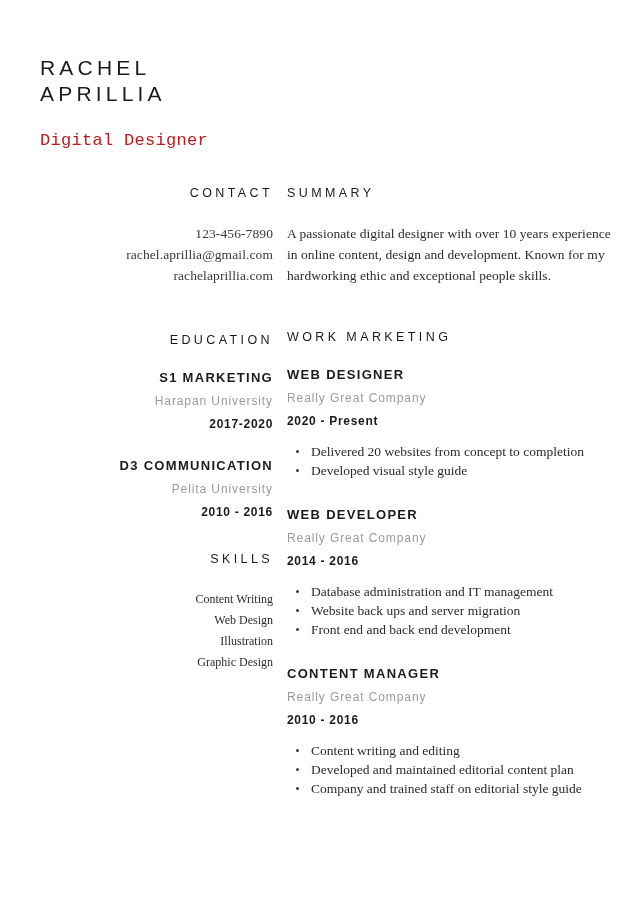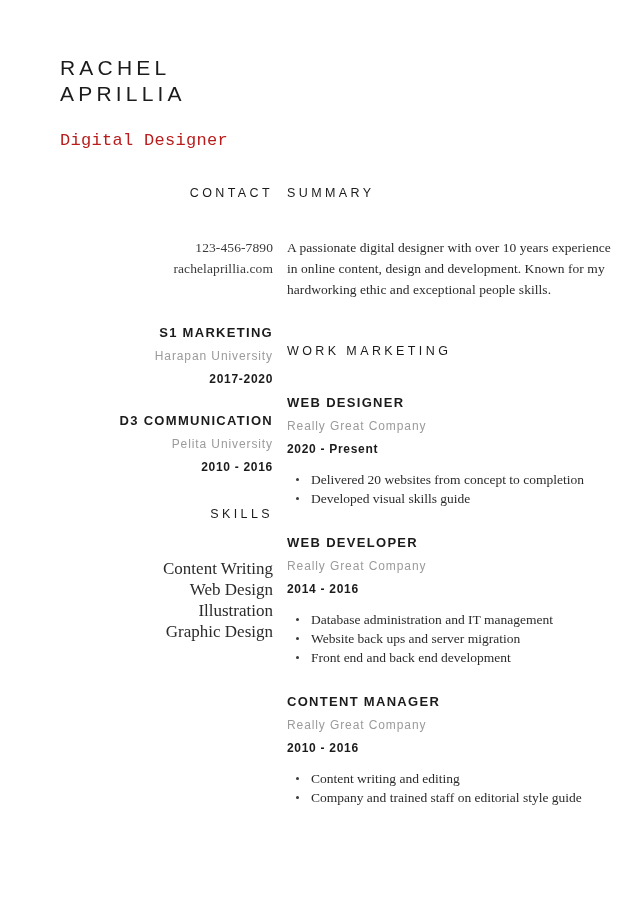--- a/index.html
+++ b/index.html
@@ -17,21 +17,21 @@
     position: relative;
     width: 640px;
     height: 905px;
     background: #ffffff;
     overflow: hidden;
   }
 
   
   .header {
     position: absolute;
-    left: 60px;
+    left: 40px;
     top: 55px;
   }
   .name-line {
     font-family: "Liberation Sans", sans-serif;
     font-size: 21px;
     font-weight: 400;
     letter-spacing: 4.2px;
     color: #1b1b1b;
     line-height: 26px;
     white-space: pre;
@@ -68,21 +68,21 @@
     font-weight: 500;
     letter-spacing: 3.4px;
     color: #1b1b1b;
     line-height: 16px;
     white-space: pre;
   }
   .section {
     margin-bottom: 0;
   }
   .section-body {
-    margin-top: 36px;
+    margin-top: 22px;
   }
 
   
   .contact-line {
     font-family: "Liberation Serif", serif;
     font-size: 13.5px;
     color: #3a3a3a;
     line-height: 21px;
     letter-spacing: 0.1px;
   }
@@ -114,21 +114,21 @@
     font-weight: bold;
     letter-spacing: 0.7px;
     color: #1b1b1b;
     line-height: 16px;
     margin-top: 7px;
   }
 
   
   .skill-item {
     font-family: "Liberation Serif", serif;
-    font-size: 17px;
+    font-size: 12px;
     color: #2b2b2b;
     line-height: 21px;
   }
 
   
   .summary-text {
     font-family: "Liberation Serif", serif;
     font-size: 13.5px;
     color: #2b2b2b;
     line-height: 21px;
@@ -175,25 +175,27 @@
     <div class="name-line">APRILLIA</div>
     <div class="role">Digital Designer</div>
   </div>
 
   <div class="col-left">
 
     <div class="section">
       <div class="section-heading">CONTACT</div>
       <div class="section-body">
         <div class="contact-line">123-456-7890</div>
+        <div class="contact-line">rachel.aprillia@gmail.com</div>
         <div class="contact-line">rachelaprillia.com</div>
       </div>
     </div>
 
     <div class="section" style="margin-top:46px;">
+      <div class="section-heading">EDUCATION</div>
       <div class="section-body">
 
         <div class="entry">
           <div class="entry-title">S1 MARKETING</div>
           <div class="entry-org">Harapan University</div>
           <div class="entry-date">2017-2020</div>
         </div>
 
         <div class="edu-gap"></div>
 
@@ -230,41 +232,42 @@
     <div class="section" style="margin-top:43px;">
       <div class="section-heading">WORK MARKETING</div>
       <div class="section-body">
 
         <div class="work-entry">
           <div class="entry-title">WEB DESIGNER</div>
           <div class="entry-org">Really Great Company</div>
           <div class="entry-date">2020 - Present</div>
           <ul class="bullets">
             <li>Delivered 20 websites from concept to completion</li>
-            <li>Developed visual skills guide</li>
+            <li>Developed visual style guide</li>
           </ul>
         </div>
 
         <div class="work-entry">
           <div class="entry-title">WEB DEVELOPER</div>
           <div class="entry-org">Really Great Company</div>
           <div class="entry-date">2014 - 2016</div>
           <ul class="bullets">
             <li>Database administration and IT management</li>
             <li>Website back ups and server migration</li>
             <li>Front end and back end development</li>
           </ul>
         </div>
 
         <div class="work-entry">
           <div class="entry-title">CONTENT MANAGER</div>
           <div class="entry-org">Really Great Company</div>
           <div class="entry-date">2010 - 2016</div>
           <ul class="bullets">
             <li>Content writing and editing</li>
+            <li>Developed and maintained editorial content plan</li>
             <li>Company and trained staff on editorial style guide</li>
           </ul>
         </div>
 
       </div>
     </div>
 
   </div>
 
 </div>

